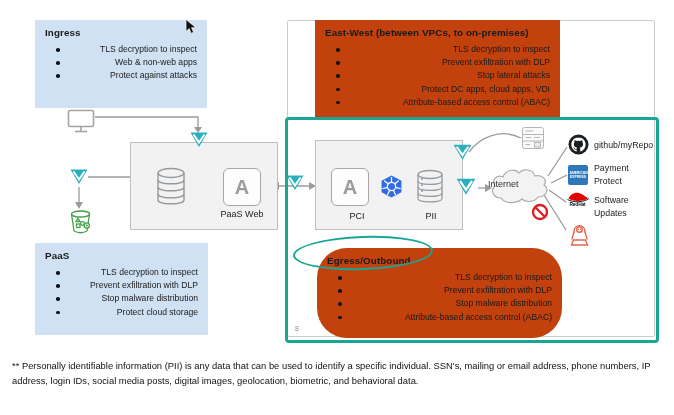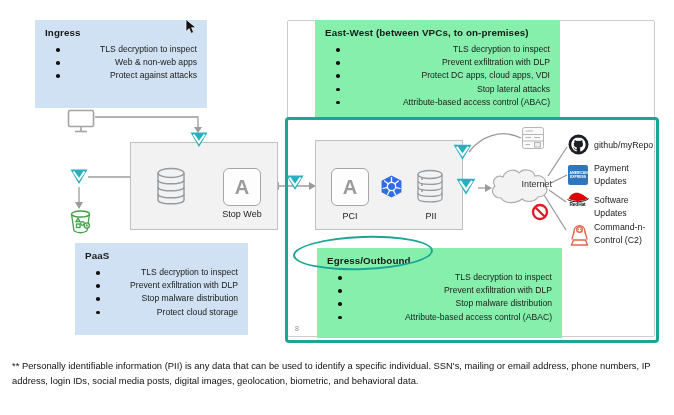--- a/index.html
+++ b/index.html
@@ -5,40 +5,40 @@
   * { box-sizing: border-box; margin: 0; padding: 0; }
   html,body { background:#fff; }
   body { font-family:"Liberation Sans", sans-serif; color:#1a1a1a; }
   #stage { position:relative; width:674px; height:415px; background:#fff; overflow:hidden;text-decoration:underline; }
 
   .abs { position:absolute; }
 
   
   .callout { position:absolute; padding:7px 10px 6px; }
   .callout.blue { background:#cfe1f2; }
-  .callout.sage { background:#86efac; }
+  .callout.sage { background:#c2410c; }
   .callout h3 { font-size:9.8px; font-weight:bold; margin:0 0 5px; letter-spacing:.1px; }
   .callout ul { list-style:none; margin:0; padding:0; }
   .callout li { position:relative; font-size:8.6px; line-height:13.2px; padding-left:30px;text-align:right; }
   .callout li::before { content:""; position:absolute; left:11px; top:5px; width:3.6px; height:3.6px; border-radius:50%; background:#111; }
 
   
   .gray-panel { position:absolute; left:287px; top:20px; width:368px; height:317px; background:#fff; border:1px solid #cccccc; border-radius:2px; }
   .teal-zone { position:absolute; left:285px; top:117px; width:374px; height:226px; border:3.5px solid #1aa695; border-radius:4px; }
   .egress-ellipse { position:absolute; left:293px; top:236px; width:140px; height:34px; border:2.5px solid #1aa695; border-radius:50%; transform:rotate(-2deg); }
 
   
   .equip { position:absolute; background:#f2f2f2; border:1px solid #bfbfbf; }
   .abox { position:absolute; width:38px; height:38px; background:#fdfdfd; border:1.5px solid #a6a6a6; border-radius:6px;
           display:flex; align-items:center; justify-content:center; font-size:20px; font-weight:bold; color:#9b9b9b; }
   .nodelabel { position:absolute; font-size:9px; color:#222; text-align:center; }
 
   
   .cloud-wrap { position:absolute; left:488px; top:165px; width:64px; height:42px; }
-  .cloud-wrap span { position:absolute; left:0; right:0; top:14px; text-align:right; font-size:9px; color:#333; }
+  .cloud-wrap span { position:absolute; left:0; right:0; top:14px; text-align:left; font-size:9px; color:#333; }
 
   
   .destlabel { position:absolute; left:594px; font-size:8.8px; line-height:13px; color:#1a1a1a; }
   .amex-box { position:absolute; left:568px; top:165px; width:20px; height:20px; background:#2e77bc; border-radius:2px;
               display:flex; align-items:center; justify-content:center; }
   .amex-text { color:#fff; font-size:3.4px; line-height:4.2px; font-weight:bold; text-align:center; width:17px; text-transform:uppercase; }
   .redhat-wrap { position:absolute; left:563px; top:189px; width:29px; height:25px; text-align:center; }
   .redhat-text { font-size:4.8px; font-weight:bold; color:#111; line-height:5px; margin-top:-1px; letter-spacing:-.1px; }
 
   .footnote { position:absolute; left:12px; top:359px; width:660px; font-size:9.4px; line-height:14.5px; color:#111; }
@@ -84,37 +84,37 @@
         <li>Web &amp; non-web apps</li>
         <li>Protect against attacks</li>
       </ul>
   </div>
 
   <div class="callout sage" style="left:315px;top:20px;width:245px;height:97px;">
     <h3>East-West (between VPCs, to on-premises)</h3>
     <ul>
         <li>TLS decryption to inspect</li>
         <li>Prevent exfiltration with DLP</li>
+        <li>Stop lateral attacks</li>
         <li>Protect DC apps, cloud apps, VDI</li>
-        <li>Stop lateral attacks</li>
         <li>Attribute-based access control (ABAC)</li>
       </ul>
   </div>
 
-  <div class="callout blue" style="left:35px;top:243px;width:173px;height:92px;margin-left:40px;">
+  <div class="callout blue" style="left:35px;top:243px;width:173px;height:92px;">
     <h3>PaaS</h3>
     <ul>
         <li>TLS decryption to inspect</li>
         <li>Prevent exfiltration with DLP</li>
         <li>Stop malware distribution</li>
         <li>Protect cloud storage</li>
       </ul>
   </div>
 
-  <div class="callout sage" style="left:317px;top:248px;width:245px;height:90px;">
+  <div class="callout sage" style="left:317px;top:248px;width:245px;height:90px;border-radius:30px;">
     <h3>Egress/Outbound</h3>
     <ul>
         <li>TLS decryption to inspect</li>
         <li>Prevent exfiltration with DLP</li>
         <li>Stop malware distribution</li>
         <li>Attribute-based access control (ABAC)</li>
       </ul>
   </div>
   <div class="egress-ellipse"></div>
 
@@ -125,28 +125,28 @@
         <path d="M5,6 L5,33 M31,6 L31,33"></path>
         <path d="M5,13 C5,18 31,18 31,13"></path>
         <path d="M5,20 C5,25 31,25 31,20"></path>
         <path d="M5,27 C5,32 31,32 31,27"></path>
         <path d="M5,33 C5,38 31,38 31,33"></path>
       </g>
     </svg>
     <div class="abox" style="left:92px;top:25px;">
       <span>A</span>
     </div>
-    <div class="nodelabel" style="left:71px;top:66px;width:80px;">Stop Web</div>
+    <div class="nodelabel" style="left:71px;top:66px;width:80px;">PaaS Web</div>
   </div>
 
   <div class="equip" style="left:315px;top:140px;width:148px;height:90px;">
     <div class="abox" style="left:15px;top:27px;">
       <span>A</span>
     </div>
-    <div class="nodelabel" style="left:5px;top:70px;width:58px;">PCI</div>
+    <div class="nodelabel" style="left:12px;top:70px;width:58px;">PCI</div>
     <svg class="abs" style="left:64px;top:34px;" width="23" height="23" viewBox="0 0 22 22">
       <polygon points="11,0.5 20.5,5.5 20.5,16.5 11,21.5 1.5,16.5 1.5,5.5" fill="#326ce5"></polygon>
       <g stroke="#fff" stroke-width="1.2" fill="none" stroke-linecap="round">
         <circle cx="11" cy="11" r="4"></circle>
         <path d="M11,2.5 L11,6.5"></path>
         <path d="M17.6,5.7 L14.5,8.2"></path>
         <path d="M19.3,12.9 L15.4,12"></path>
         <path d="M14.7,18.7 L13,15.1"></path>
         <path d="M7.3,18.7 L9,15.1"></path>
         <path d="M2.7,12.9 L6.6,12"></path>
@@ -211,21 +211,21 @@
 
   <svg class="abs" style="left:568px;top:134px;" width="21" height="21" viewBox="0 0 21 21">
     <circle cx="10.5" cy="10.5" r="10" fill="#1b1f23"></circle>
     <path fill="#fff" d="M10.5,3.2 a7.3,7.3 0 0 0 -2.3,14.2 c0.37,0.07 0.5,-0.16 0.5,-0.35 l0,-1.3 c-2,0.44 -2.5,-0.9 -2.5,-0.9 -0.33,-0.85 -0.81,-1.07 -0.81,-1.07 -0.66,-0.45 0.05,-0.44 0.05,-0.44 0.73,0.05 1.12,0.75 1.12,0.75 0.65,1.12 1.71,0.8 2.13,0.61 0.07,-0.47 0.25,-0.8 0.46,-0.98 -1.63,-0.18 -3.34,-0.81 -3.34,-3.61 0,-0.8 0.29,-1.45 0.75,-1.96 -0.07,-0.18 -0.33,-0.93 0.07,-1.93 0,0 0.61,-0.2 2,0.75 a7,7 0 0 1 3.64,0 c1.39,-0.95 2,-0.75 2,-0.75 0.4,1 0.15,1.75 0.07,1.93 0.47,0.51 0.75,1.16 0.75,1.96 0,2.81 -1.71,3.43 -3.34,3.61 0.26,0.23 0.5,0.67 0.5,1.35 l0,2 c0,0.2 0.13,0.42 0.5,0.35 a7.3,7.3 0 0 0 -2.3,-14.2 z"></path>
   </svg>
   <div class="destlabel" style="top:139px;width:78px;">github/myRepo</div>
 
   <div class="amex-box">
     <div class="amex-text">AMERICAN EXPRESS</div>
   </div>
-  <div class="destlabel" style="top:162px;width:58px;">Payment Updates</div>
+  <div class="destlabel" style="top:162px;width:58px;">Payment Protect</div>
 
   <div class="redhat-wrap">
     <svg width="26" height="14" viewBox="0 0 26 14" style="margin:0 auto;">
       <path d="M3.5,9.5 C6.5,4 11,3 14.5,4.2 C17.2,5 20,7 23,9.2 C19,12.6 7.5,13 3.5,9.5 Z" fill="#e00000"></path>
       <path d="M2.5,10.5 C8,13.8 19,13.4 23.8,9.6" stroke="#1a1a1a" stroke-width="1" fill="none"></path>
     </svg>
     <div class="redhat-text">RedHat</div>
   </div>
   <div class="destlabel" style="top:194px;width:58px;">Software Updates</div>
 
@@ -233,21 +233,20 @@
     <g stroke="#e2654e" stroke-width="1.4" fill="none" stroke-linecap="round">
       <path d="M8,15 C8,6.5 19,6.5 19,15"></path>
       <path d="M8,15 C7.3,17.5 6.6,19.5 6,22"></path>
       <path d="M19,15 C19.7,17.5 20.4,19.5 21,22"></path>
       <circle cx="13.5" cy="12.5" r="2.8"></circle>
       <path d="M7.5,23 L19.5,23 L21.5,28 L5.5,28 Z"></path>
     </g>
     <circle cx="12.4" cy="12.2" r="0.7" fill="#e2654e"></circle>
     <circle cx="14.6" cy="12.2" r="0.7" fill="#e2654e"></circle>
   </svg>
-  <div class="destlabel" style="top:221px;width:66px;">Command-n-Control (C2)</div>
 
   <svg class="abs" style="left:189px;top:132px;" width="20" height="16" viewBox="0 0 20 16">
     <polygon points="1.5,0.5 18.5,0.5 10,15" fill="#2aafbe"></polygon>
     <path d="M4.5,2.5 L10,10.5 L15.5,2.5" stroke="#fff" stroke-width="2" fill="none"></path>
   </svg>
   <svg class="abs" style="left:69px;top:169px;" width="20" height="16" viewBox="0 0 20 16">
     <polygon points="1.5,0.5 18.5,0.5 10,15" fill="#2aafbe"></polygon>
     <path d="M4.5,2.5 L10,10.5 L15.5,2.5" stroke="#fff" stroke-width="2" fill="none"></path>
   </svg>
   <svg class="abs" style="left:285px;top:175px;" width="20" height="16" viewBox="0 0 20 16">

